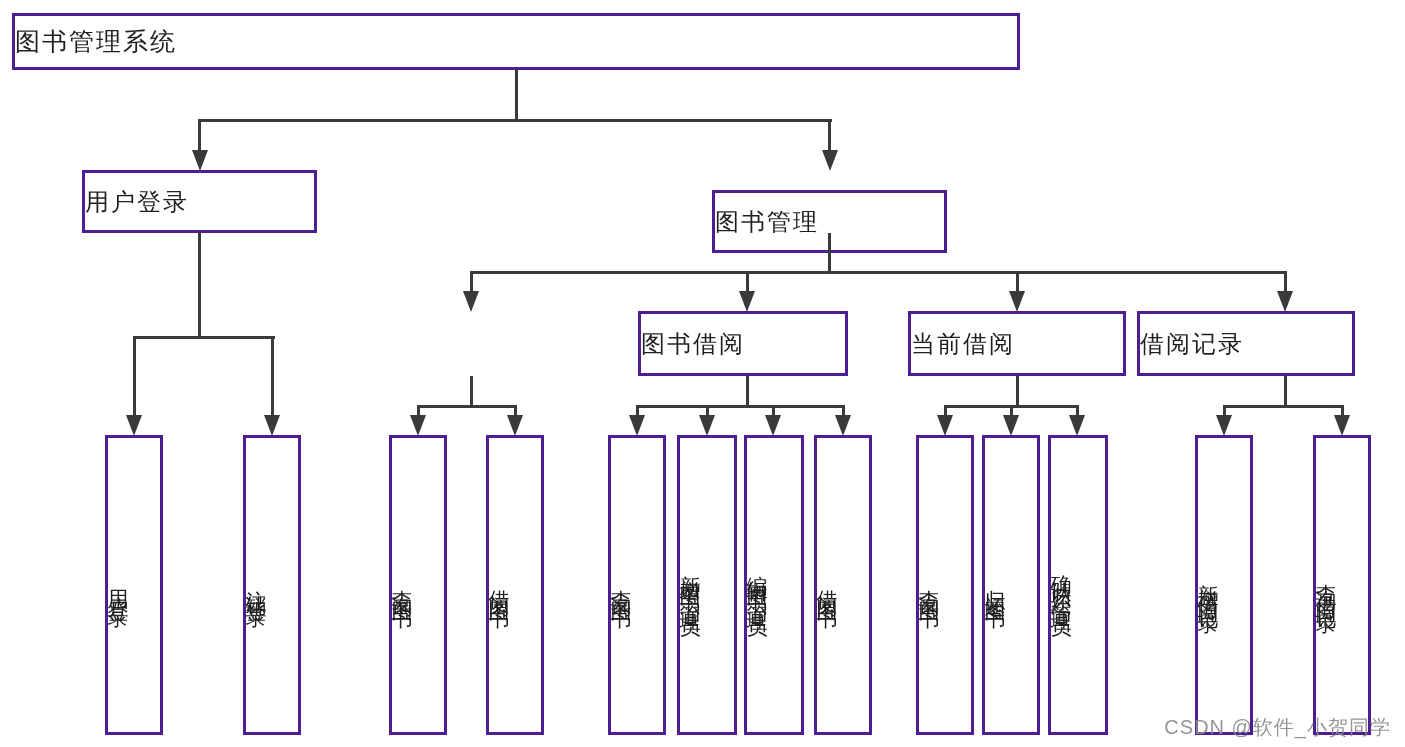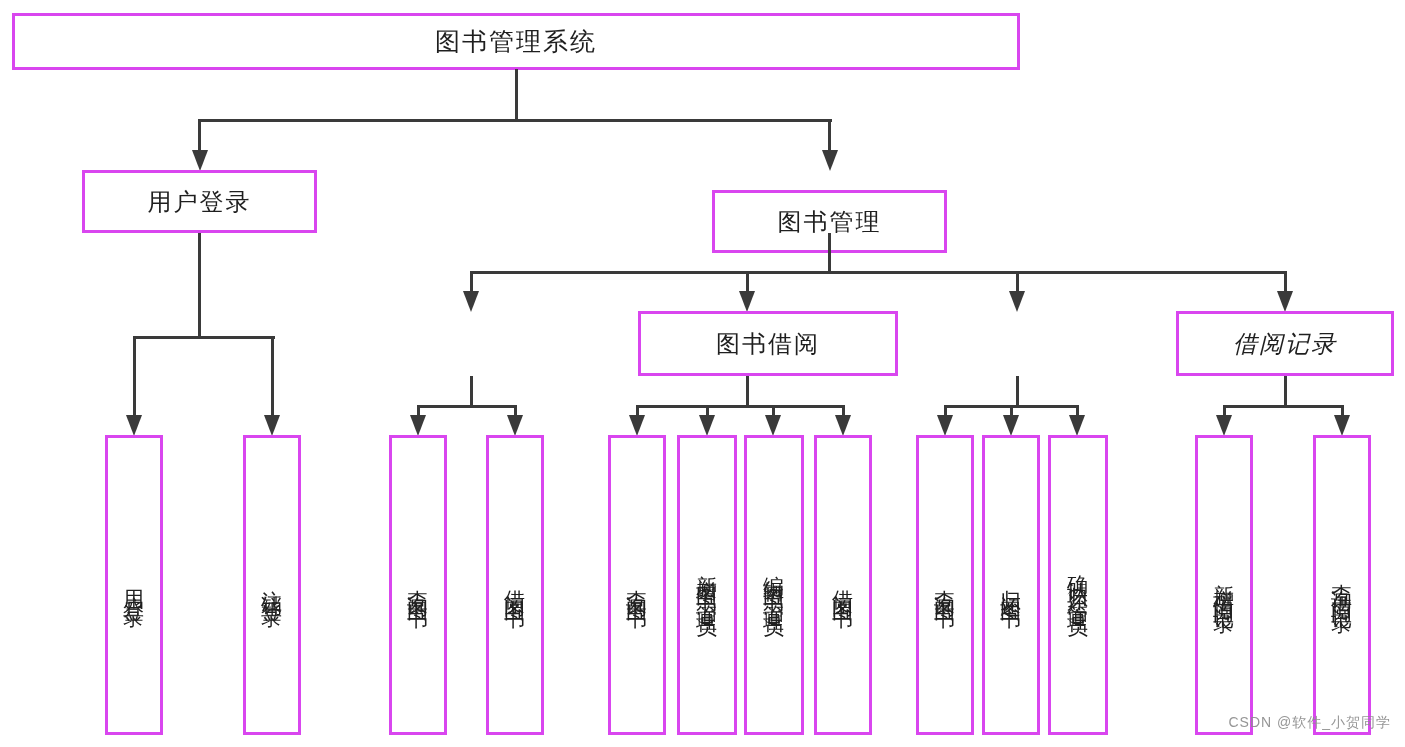--- a/index.html
+++ b/index.html
@@ -11,25 +11,25 @@
   #canvas {
     position: relative;
     width: 1405px;
     height: 747px;
     background: #ffffff;
     overflow: hidden;
   }
   .box {
     position: absolute;
     box-sizing: border-box;
-    border: 3px solid #d946ef;
+    border: 3px solid #4c1d95;
     background: #ffffff;
     display: flex;
     align-items: center;
-    justify-content: center;
+    justify-content: flex-start;
   }
   .hlabel {
     font-size: 24px;
     color: #1f1f1f;
     letter-spacing: 2px;
     white-space: nowrap;
   }
   .root-box .hlabel { font-size: 25px; }
   .leaf {
     top: 435px;
@@ -55,21 +55,21 @@
     width: 0;
     height: 0;
     border-left: 8px solid transparent;
     border-right: 8px solid transparent;
     border-top: 21px solid #3a3a3a;
   }
   .watermark {
     position: absolute;
     top: 714px;
     right: 14px;
-    font-size: 14px;
+    font-size: 20px;
     color: #8d8d8d;
     opacity: 0.92;
     letter-spacing: 1px;
     white-space: nowrap;
     z-index: 5;
   }
 </style>
 </head>
 <body>
 
@@ -104,24 +104,27 @@
   <div class="h" style="left:470px;  top:271px; width:816px;"></div>
   <div class="v" style="left:470px;  top:271px; height:22px;"></div>
   <div class="arrow" style="left:463px;  top:291px;"></div>
   <div class="v" style="left:746px;  top:271px; height:22px;"></div>
   <div class="arrow" style="left:739px;  top:291px;"></div>
   <div class="v" style="left:1016px; top:271px; height:22px;"></div>
   <div class="arrow" style="left:1009px; top:291px;"></div>
   <div class="v" style="left:1284px; top:271px; height:22px;"></div>
   <div class="arrow" style="left:1277px; top:291px;"></div>
 
-  <div class="box" style="left:638px; top:311px; width:260px; height:65px;">
+  <div class="box" style="left:638px; top:311px; width:210px; height:65px;">
     <span class="hlabel">图书借阅</span>
   </div>
-  <div class="box" style="left:1176px; top:311px; width:218px; height:65px;font-style:italic;">
+  <div class="box" style="left:908px; top:311px; width:218px; height:65px;">
+    <span class="hlabel">当前借阅</span>
+  </div>
+  <div class="box" style="left:1137px; top:311px; width:218px; height:65px;">
     <span class="hlabel">借阅记录</span>
   </div>
 
   <div class="v" style="left:470px; top:376px; height:31px;"></div>
   <div class="h" style="left:417px; top:405px; width:100px;"></div>
   <div class="v" style="left:417px; top:405px; height:12px;"></div>
   <div class="arrow" style="left:410px; top:415px;"></div>
   <div class="v" style="left:514px; top:405px; height:12px;"></div>
   <div class="arrow" style="left:507px; top:415px;"></div>
 

